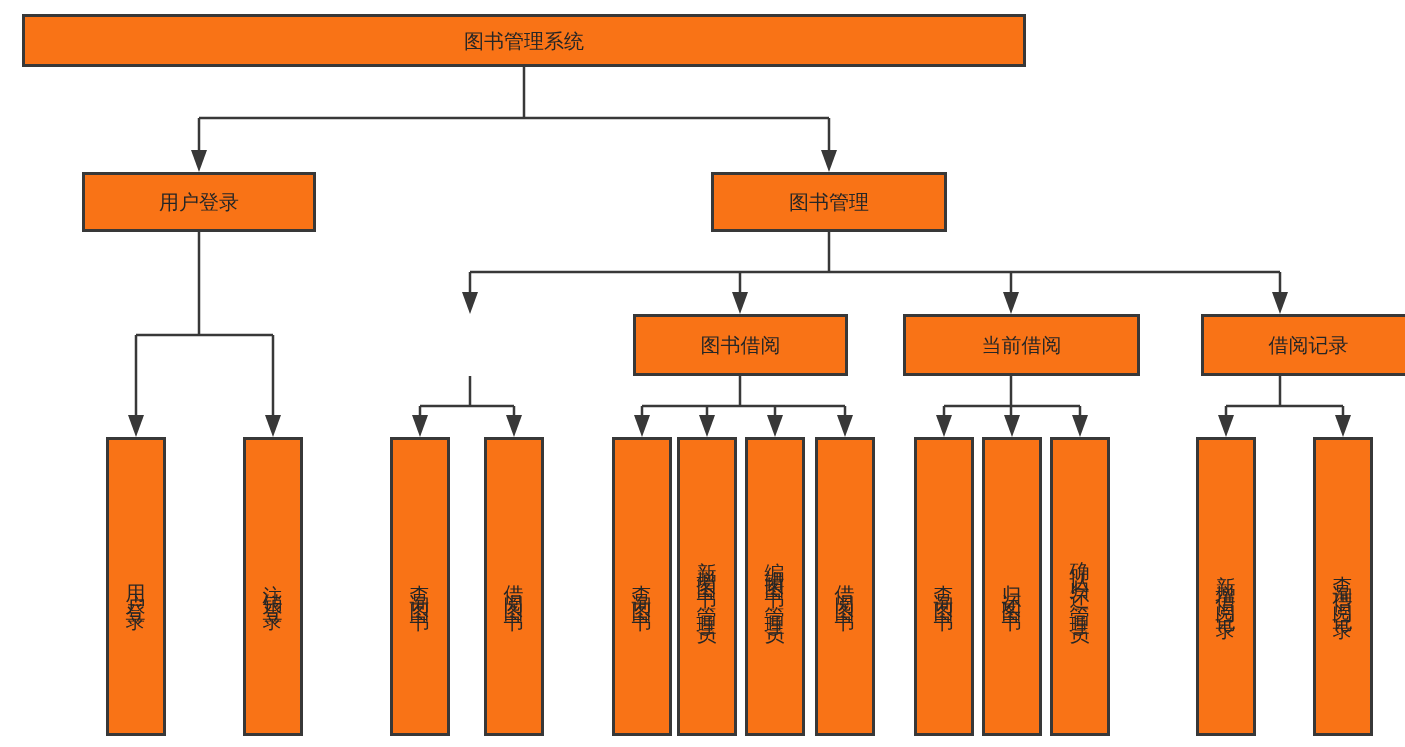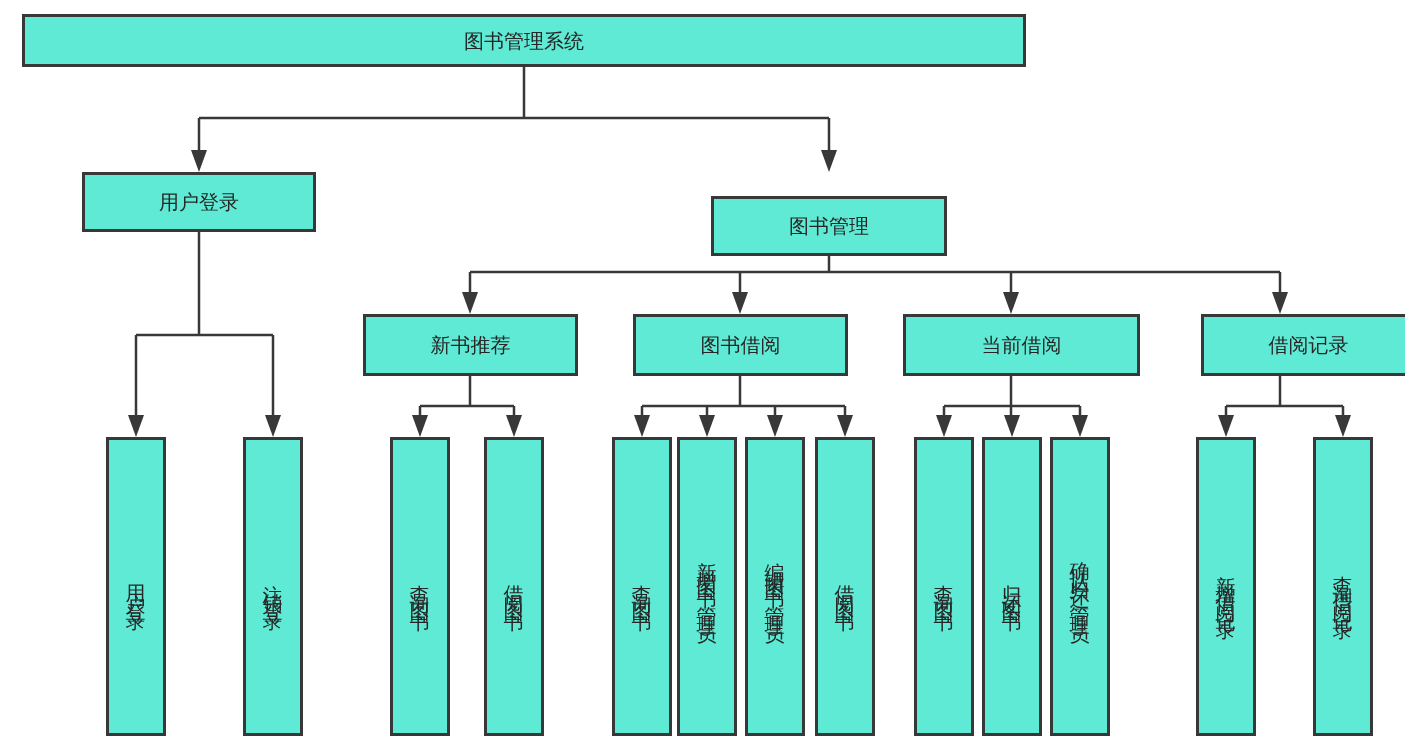--- a/index.html
+++ b/index.html
@@ -13,21 +13,21 @@
   .stage{
     position:relative;
     width:1405px;height:747px;
     background:var(--bg);
     overflow:hidden;
   }
   .connectors{position:absolute;left:0;top:0;}
   .node{
     position:absolute;
     box-sizing:border-box;
-    background:#5eead4;
+    background:#f97316;
     border:3px solid var(--line);
     color:var(--text);
     display:flex;
     align-items:center;
     justify-content:center;
     font-size:20px;
     line-height:1;
     text-align:center;
     white-space:nowrap;
   }
@@ -82,23 +82,22 @@
       <polygon points="1004,415 1020,415 1012,437"></polygon>
       <polygon points="1072,415 1088,415 1080,437"></polygon>
       <polygon points="1218,415 1234,415 1226,437"></polygon>
       <polygon points="1335,415 1351,415 1343,437"></polygon>
     </g>
   </svg>
 
   <div class="node" style="left:22px;top:14px;width:1004px;height:53px;">图书管理系统</div>
 
   <div class="node" style="left:82px;top:172px;width:234px;height:60px;">用户登录</div>
-  <div class="node" style="left:711px;top:172px;width:236px;height:60px;margin-top:24px;">图书管理</div>
+  <div class="node" style="left:711px;top:172px;width:236px;height:60px;">图书管理</div>
 
-  <div class="node" style="left:363px;top:314px;width:215px;height:62px;">新书推荐</div>
   <div class="node" style="left:633px;top:314px;width:215px;height:62px;">图书借阅</div>
   <div class="node" style="left:903px;top:314px;width:237px;height:62px;">当前借阅</div>
   <div class="node" style="left:1173px;top:314px;width:215px;height:62px;margin-left:28px;">借阅记录</div>
 
   <div class="node vbox" style="left:106px;top:437px;width:60px;height:299px;">用户登录</div>
   <div class="node vbox" style="left:243px;top:437px;width:60px;height:299px;">注销登录</div>
 
   <div class="node vbox" style="left:390px;top:437px;width:60px;height:299px;">查询图书</div>
   <div class="node vbox" style="left:484px;top:437px;width:60px;height:299px;">借阅图书</div>
 

